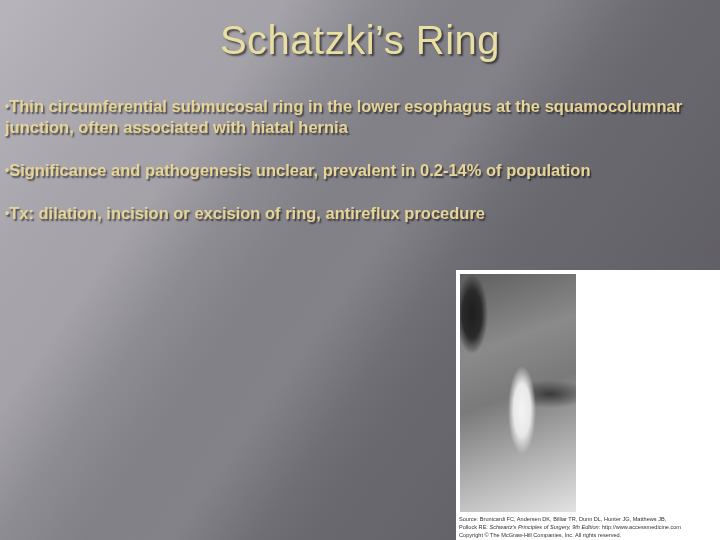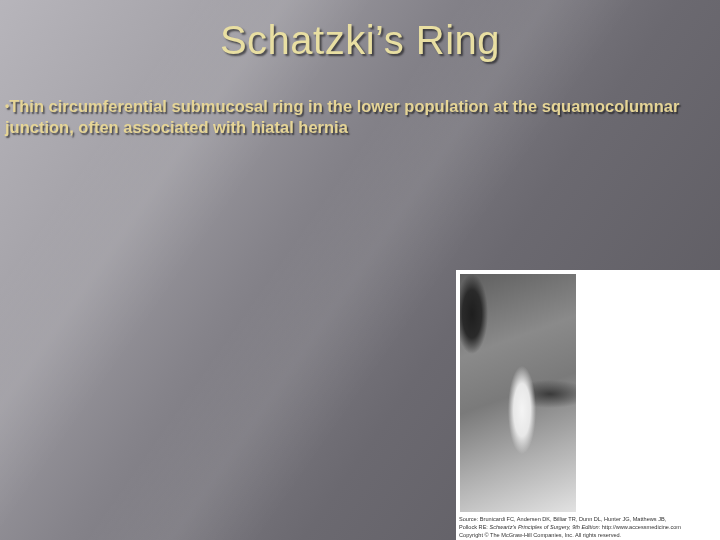--- a/index.html
+++ b/index.html
@@ -52,21 +52,27 @@
   .caption i { font-style: italic; }
 </style>
 </head>
 <body>
 
 <div class="slide">
   <div class="title">Schatzki’s Ring</div>
 
   <div class="bullets">
     <div class="bullet">
-      <span class="dot">•</span><span>Thin circumferential submucosal ring in the lower population at the squamocolumnar junction, often associated with hiatal hernia</span>
+      <span class="dot">•</span><span>Thin circumferential submucosal ring in the lower esophagus at the squamocolumnar junction, often associated with hiatal hernia</span>
+    </div>
+    <div class="bullet">
+      <span class="dot">•</span><span>Significance and pathogenesis unclear, prevalent in 0.2-14% of population</span>
+    </div>
+    <div class="bullet">
+      <span class="dot">•</span><span>Tx: dilation, incision or excision of ring, antireflux procedure</span>
     </div>
   </div>
 
   <div class="figure">
     <div class="xray" title="Barium esophagram showing Schatzki ring"></div>
     <div class="caption">
       <div>Source: Brunicardi FC, Andersen DK, Billiar TR, Dunn DL, Hunter JG, Matthews JB,</div>
       <div><span>Pollock RE: </span><i>Schwartz's Principles of Surgery, 9th Edition</i><span>: http://www.accessmedicine.com</span></div>
       <div>Copyright © The McGraw-Hill Companies, Inc. All rights reserved.</div>
     </div>

